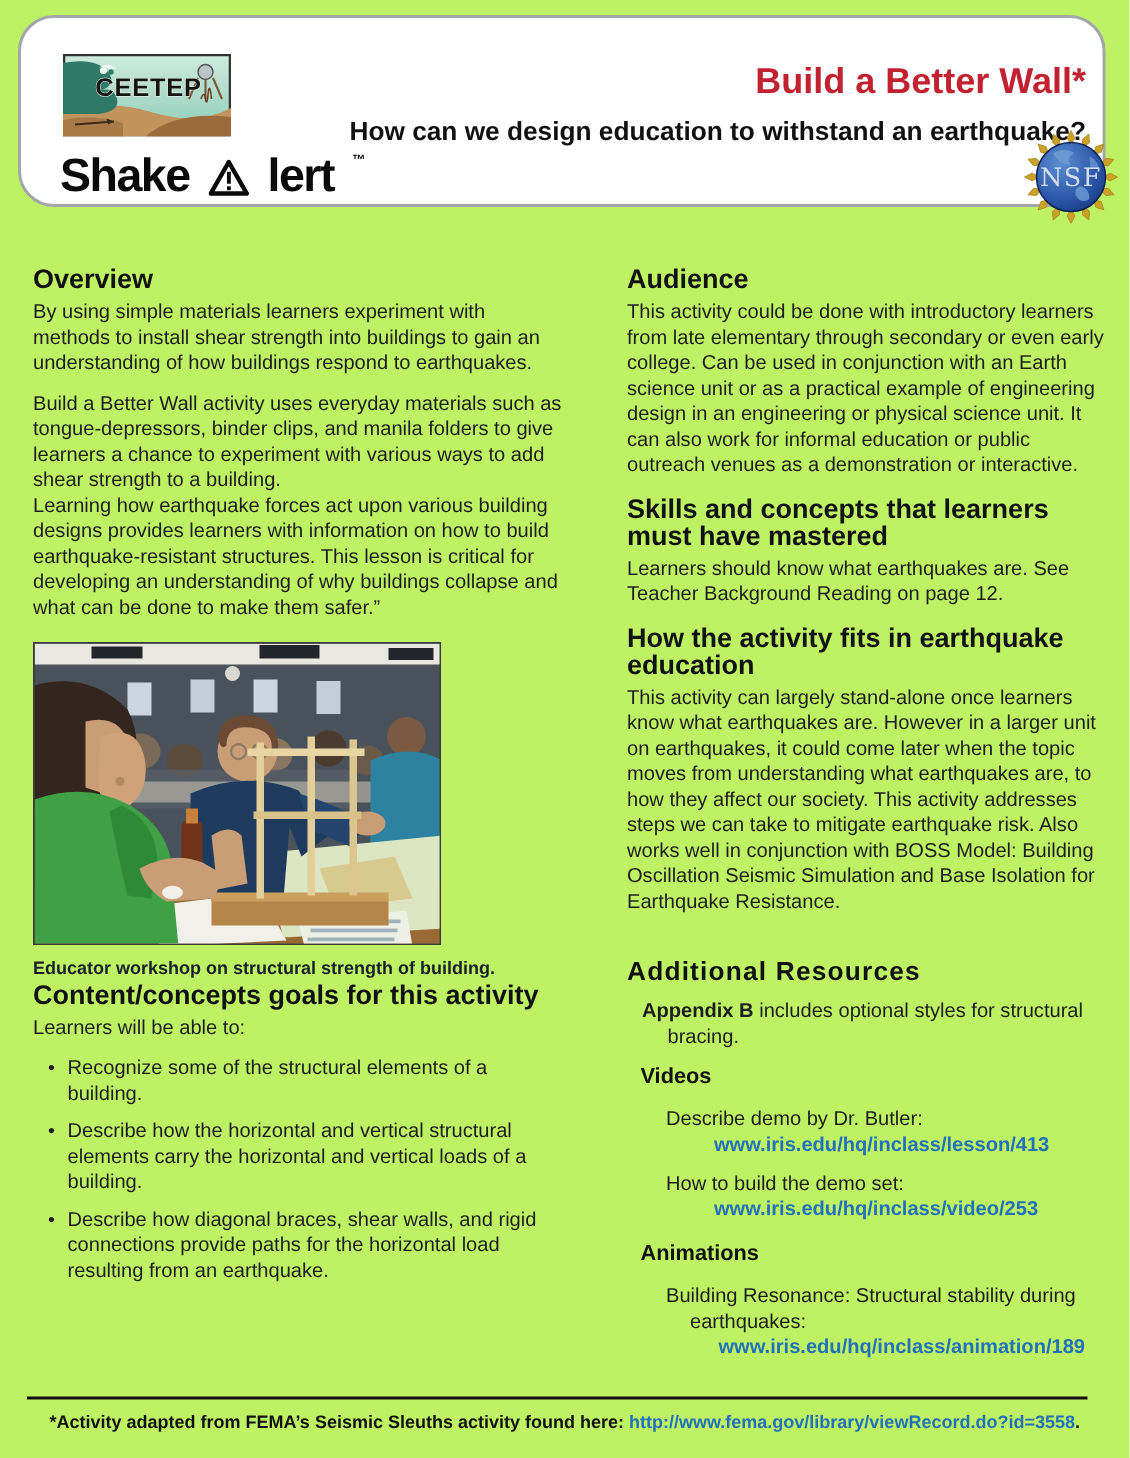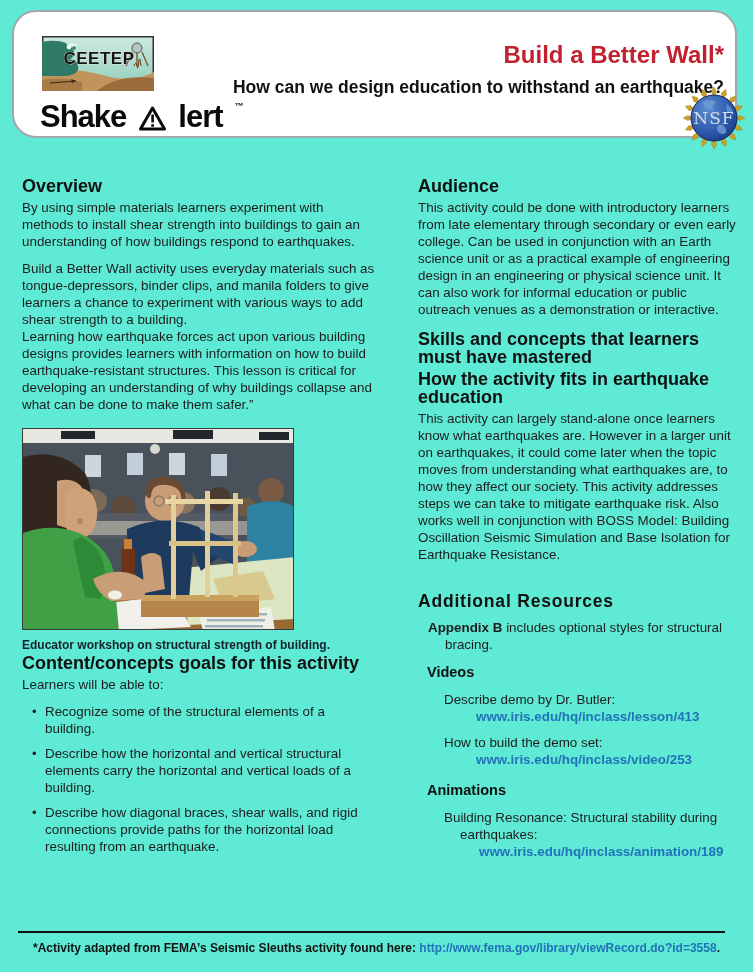--- a/index.html
+++ b/index.html
@@ -1,17 +1,17 @@
 <!DOCTYPE html>
 <html><head>
 <meta charset="utf-8">
 <style>
   html,body{margin:0;padding:0;background:#ffffff;}
   .page{
-    position:relative;width:753px;height:972px;background:#5eead4;overflow:hidden;
+    position:relative;width:753px;height:972px;background:#bef264;overflow:hidden;
     font-family:"Liberation Sans",sans-serif;color:#1d1d1f;
   }
   
   .header-box{
     position:absolute;left:12px;top:10px;width:721px;height:124px;
     border:2.5px solid #a3a7ab;border-radius:24px;background:#fff;
   }
   .ceetep-logo{position:absolute;left:28px;top:24px;width:112px;height:55px;}
   .shakealert{
     position:absolute;left:26px;top:88px;height:34px;
@@ -226,20 +226,21 @@
         <span>Describe how diagonal braces, shear walls, and rigid connections provide paths for the horizontal load resulting from an earthquake.</span>
       </li>
     </ul>
   </div>
 
   <div class="col col-right">
     <h3 class="sec">Audience</h3>
     <p class="body" style="margin-bottom:12px">This activity could be done with introductory learners from late elementary through secondary or even early college. Can be used in conjunction with an Earth science unit or as a practical example of engineering design in an engineering or physical science unit. It can also work for informal education or public outreach venues as a demonstration or interactive.</p>
 
     <h3 class="sec">Skills and concepts that learners must have mastered</h3>
+    <p class="body" style="margin-bottom:12px">Learners should know what earthquakes are. See Teacher Background Reading on page 12.</p>
 
     <h3 class="sec">How the activity fits in earthquake education</h3>
     <p class="body" style="margin-bottom:0">This activity can largely stand-alone once learners know what earthquakes are. However in a larger unit on earthquakes, it could come later when the topic moves from understanding what earthquakes are, to how they affect our society. This activity addresses steps we can take to mitigate earthquake risk. Also works well in conjunction with BOSS Model: Building Oscillation Seismic Simulation and Base Isolation for Earthquake Resistance.</p>
 
     <div class="res-head">Additional Resources</div>
     <p class="appendix"><b>Appendix B</b><span> includes optional styles for structural bracing.</span></p>
 
     <div class="sub-head">Videos</div>
     <div class="res-item">
       <span>Describe demo by Dr. Butler:</span>

